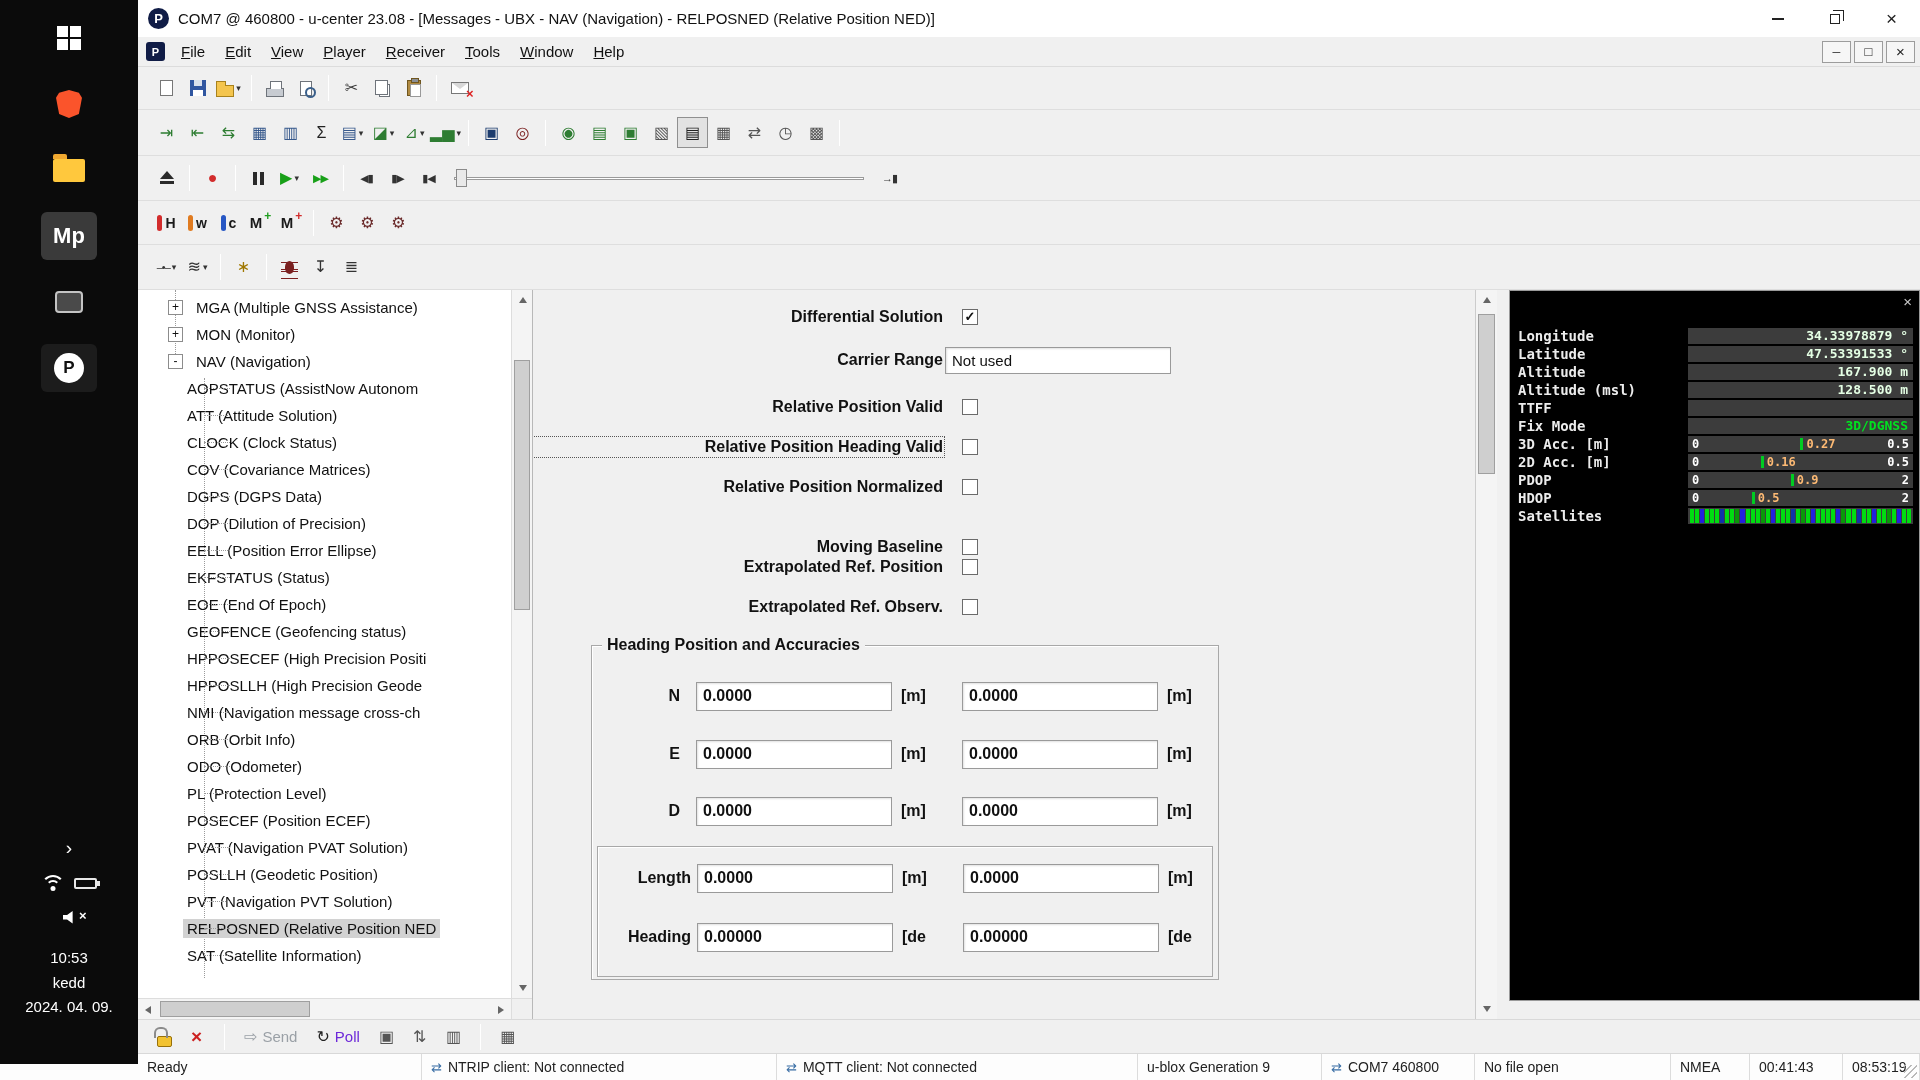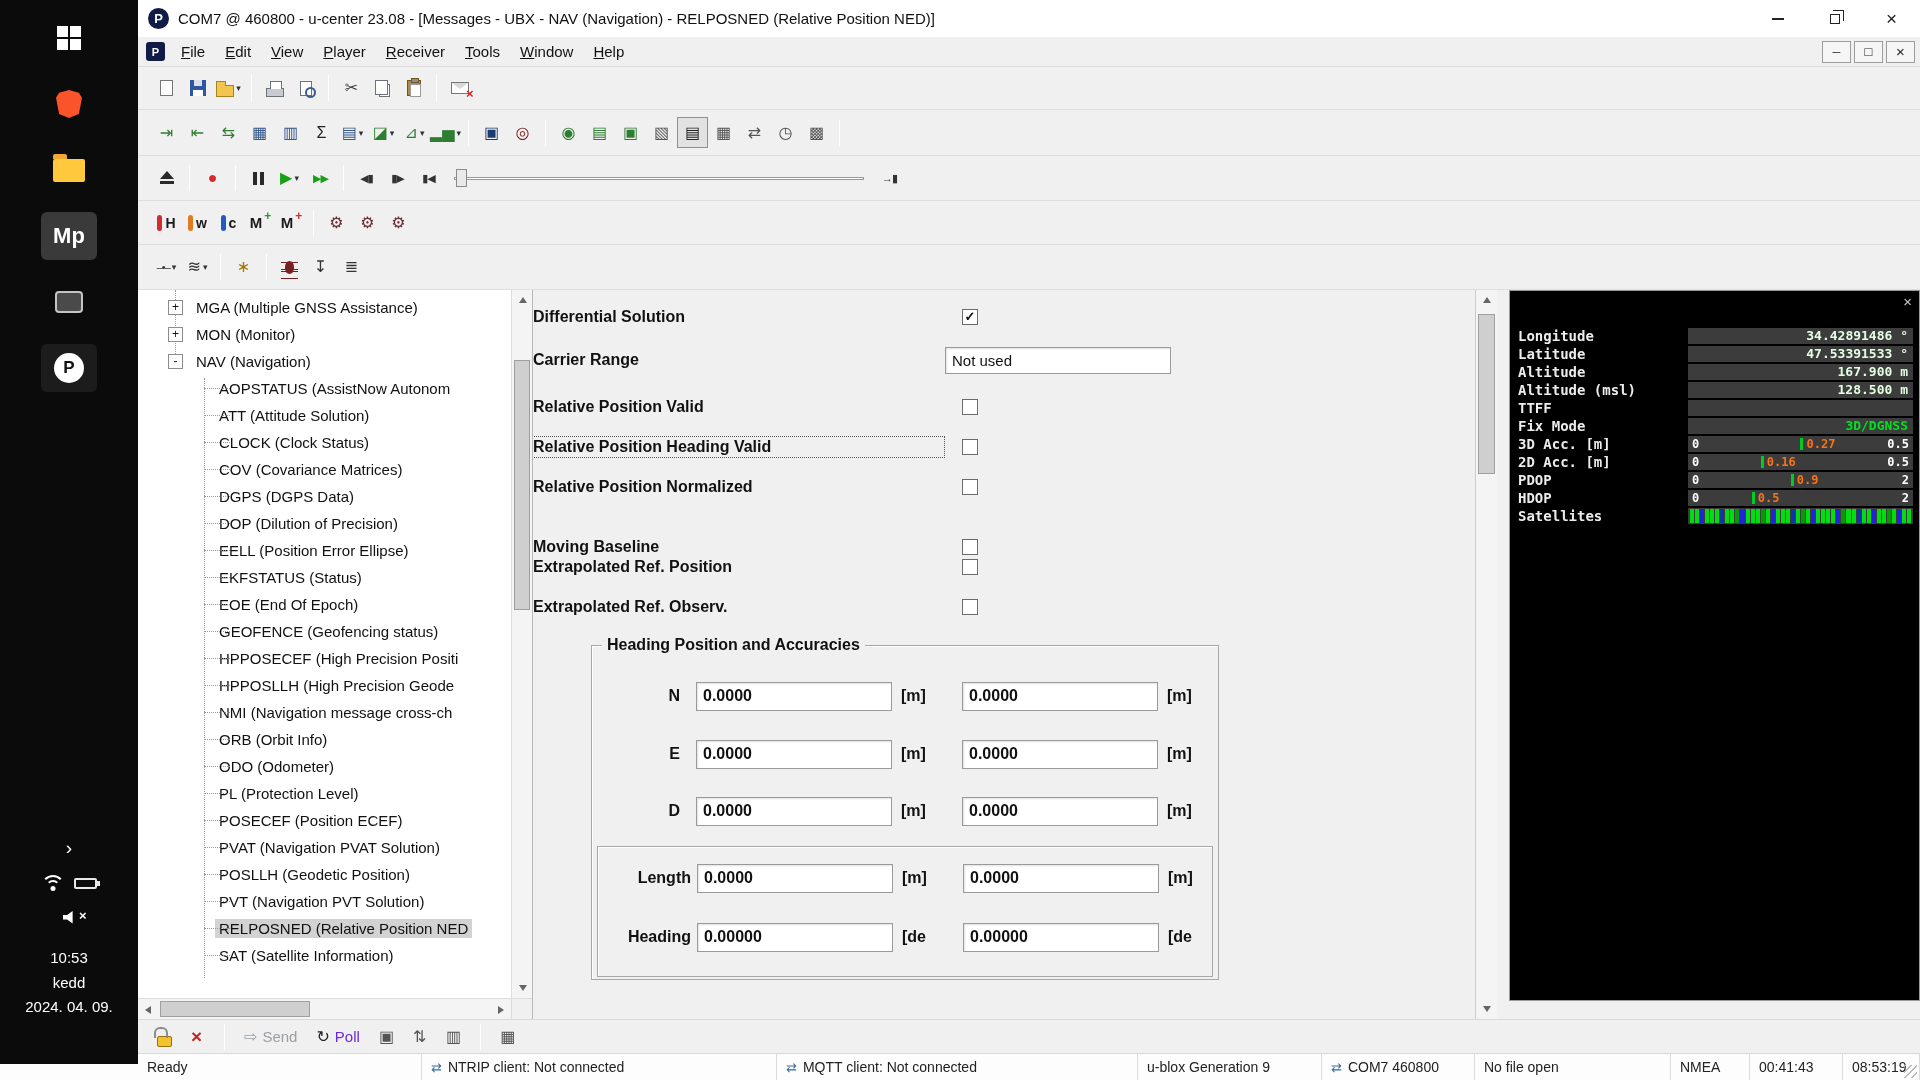--- a/index.html
+++ b/index.html
@@ -105,21 +105,21 @@
   .ic-bug::before{top:1px}.ic-bug::after{top:8px}
   .ic-lock{width:15px;height:11px;background:#f2c230;border:1px solid #97700a;border-radius:2px;margin-top:9px}
   .ic-lock::before{content:"";position:absolute;left:-4px;top:-10px;width:10px;height:9px;border:2px solid #8b8b8b;border-bottom:none;border-radius:6px 6px 0 0}
 
   
   .main{flex:1;display:flex;overflow:hidden;background:#f0f0f0}
   .tree-panel{width:395px;flex:0 0 395px;background:#fff;border-right:1px solid #b8b8b8;position:relative;overflow:hidden}
   .tree-rows{position:absolute;top:4px;left:0;right:21px;bottom:21px;overflow:hidden}
   .tree-row{height:27px;display:flex;align-items:center;font-size:15px;white-space:nowrap;position:relative;color:#111;cursor:default}
   .tree-row.root{padding-left:30px}
-  .tree-row.child{padding-left:77px}
+  .tree-row.child{padding-left:45px}
   .tree-row.child::before{content:"";position:absolute;left:66px;top:13px;width:26px;border-top:1px dotted #9a9a9a}
   .expander{width:15px;height:15px;border:1px solid #8c8c8c;background:#fff;font-size:12px;line-height:12px;text-align:center;margin-right:9px;flex:0 0 auto;z-index:1}
   .tree-row .label{padding:1px 4px;overflow:hidden}
   .tree-row.selected .label{background:#d2d2d2}
   .vline-root{position:absolute;left:37px;top:0;height:76px;border-left:1px dotted #9a9a9a}
   .vline-child{position:absolute;left:66px;top:88px;height:600px;border-left:1px dotted #9a9a9a}
 
   
   .vscroll{position:absolute;top:0;right:0;bottom:21px;width:21px;background:#f4f4f4;border-left:1px solid #ddd}
   .hscroll{position:absolute;bottom:0;left:0;right:21px;height:21px;background:#f4f4f4;border-top:1px solid #ddd}
@@ -130,21 +130,21 @@
   .tri-up{width:0;height:0;border-left:4px solid transparent;border-right:4px solid transparent;border-bottom:6px solid #666}
   .tri-down{width:0;height:0;border-left:4px solid transparent;border-right:4px solid transparent;border-top:6px solid #666}
   .tri-left{width:0;height:0;border-top:4px solid transparent;border-bottom:4px solid transparent;border-right:6px solid #666}
   .tri-right{width:0;height:0;border-top:4px solid transparent;border-bottom:4px solid transparent;border-left:6px solid #666}
   .sb-thumb{position:absolute;left:2px;right:2px;background:#cfcfcf;border:1px solid #9f9f9f}
   .sb-thumb.h{top:2px;bottom:2px;left:auto;right:auto}
 
   
   .form-panel{flex:1;position:relative;background:#f0f0f0;overflow:hidden}
   .form-row{position:absolute;left:0;width:100%;height:22px}
-  .f-label{display:inline-block;width:410px;font-weight:bold;font-size:16px;color:#111}
+  .f-label{display:inline-block;width:410px;text-align:right;font-weight:bold;font-size:16px;color:#111}
   .f-label.focused{outline:1px dotted #555;outline-offset:1px}
   .checkbox{position:absolute;left:429px;top:1px;width:16px;height:16px;background:#fff;border:1px solid #6b6b6b;font-size:13px;line-height:14px;text-align:center;font-weight:bold;color:#111;cursor:pointer}
   .checkbox.checked::before{content:"✓"}
   .text-input{position:absolute;left:412px;top:-4px;width:226px;height:27px;background:#fff;border:1px solid #9a9a9a;box-shadow:inset 1px 1px 2px rgba(0,0,0,.12);font-size:15px;padding:4px 0 0 6px;color:#111}
   .groupbox{position:absolute;left:58px;top:355px;width:628px;height:335px;border:1px solid #a8a8a8;box-shadow:inset 1px 1px 0 #fff}
   .groupbox legend,.gb-title{position:absolute;top:-10px;left:10px;background:#f0f0f0;padding:0 5px;font-weight:bold;font-size:16px;color:#111}
   .vectorbox{position:absolute;left:5px;top:200px;width:616px;height:131px;border:1px solid #a8a8a8;box-shadow:inset 1px 1px 0 #fff}
   .g-row{position:absolute;left:0;width:100%;height:30px}
   .g-lab{position:absolute;left:0;top:5px;text-align:right;font-weight:bold;font-size:16px;color:#111}
   .g-input{position:absolute;top:0;width:196px;height:29px;background:#fff;border:1px solid #9a9a9a;box-shadow:inset 1px 1px 2px rgba(0,0,0,.12);font-weight:bold;font-size:16px;padding:4px 0 0 6px;white-space:nowrap;overflow:hidden;color:#111}
@@ -159,21 +159,21 @@
   .dp-close::before{content:"×"}
   #dp-rows{position:absolute;top:36px;left:0;right:0;font-family:"DejaVu Sans Mono",monospace;font-weight:bold}
   .dp-row{display:flex;align-items:center;height:18px;margin:0 6px 0 8px}
   .dp-label{flex:0 0 170px;color:#ececec;font-size:14px;white-space:nowrap;overflow:hidden}
   .dp-value{flex:1;background:#3c3c3c;color:#e4ffe4;font-size:13px;height:16px;line-height:16px;text-align:right;padding-right:5px;overflow:hidden;white-space:nowrap}
   .dp-value.fix{color:#00e020}
   .dp-value.bar{display:flex;align-items:center;text-align:left;padding:0 4px;gap:4px}
   .bar .mn,.bar .mx{font-size:12px;color:#fff}
   .bar .trk{flex:1;position:relative;height:14px}
   .bar .tick{position:absolute;top:1px;width:3px;height:12px;background:#00cc22}
-  .bar .bval{position:absolute;top:0;font-size:12px;color:#f97316;line-height:14px}
+  .bar .bval{position:absolute;top:0;font-size:12px;color:#fdba74;line-height:14px}
   .dp-value.sats{display:flex;gap:1px;padding:1px 2px;align-items:stretch}
   .sats i{flex:1;min-width:3px}
 
   
   .msgbar{height:34px;display:flex;align-items:center;gap:5px;padding-left:12px;background:#f0f0f0;border-top:1px solid #d9d9d9;flex:0 0 auto}
   .msg-btn{height:28px;min-width:28px;display:flex;align-items:center;gap:5px;padding:0 6px;background:transparent;border:1px solid transparent;font-family:inherit;font-size:15px;cursor:pointer}
   .msg-btn .m-label{font-size:15px;color:#6d28d9}
   .msg-btn.disabled .m-label{color:#9aa0a6}
   .msg-btn .glyph.xl{font-size:19px;font-weight:bold}
   .statusbar{height:27px;display:flex;background:#fdfdfd;border-top:1px solid #d8d8d8;font-size:14px;color:#222;flex:0 0 auto}
@@ -626,21 +626,21 @@
       </div>
 
       <div class="gapcol"></div>
 
       <div class="data-wrap">
         <div class="data-panel">
           <button class="dp-close"></button>
           <div id="dp-rows">
               <div class="dp-row">
                 <span class="dp-label">Longitude</span>
-                <span class="dp-value">34.42891486 °</span>
+                <span class="dp-value">34.33978879 °</span>
               </div>
               <div class="dp-row">
                 <span class="dp-label">Latitude</span>
                 <span class="dp-value">47.53391533 °</span>
               </div>
               <div class="dp-row">
                 <span class="dp-label">Altitude</span>
                 <span class="dp-value">167.900 m</span>
               </div>
               <div class="dp-row">

